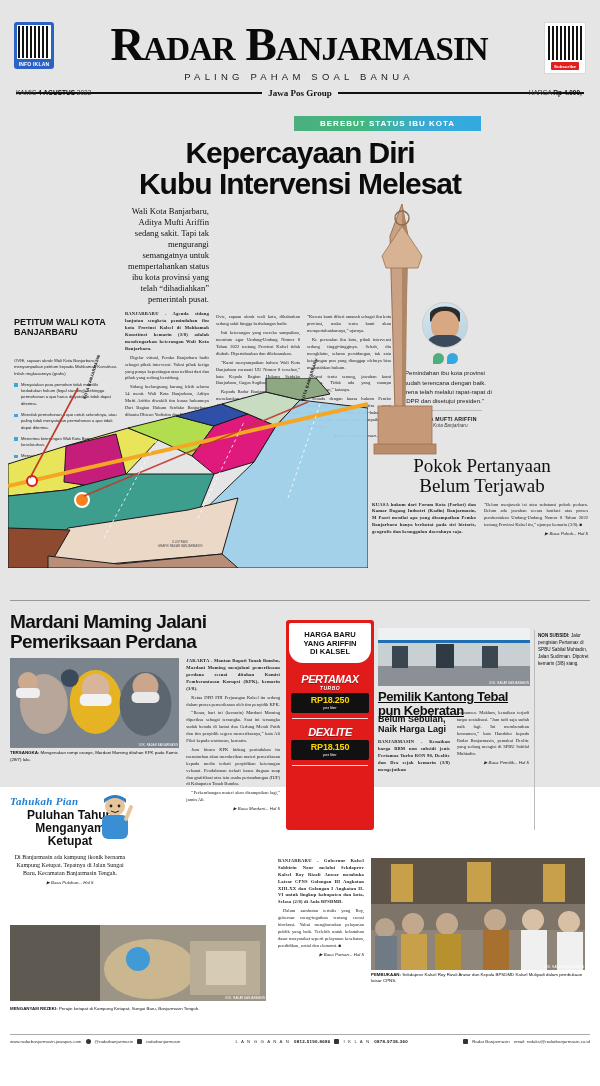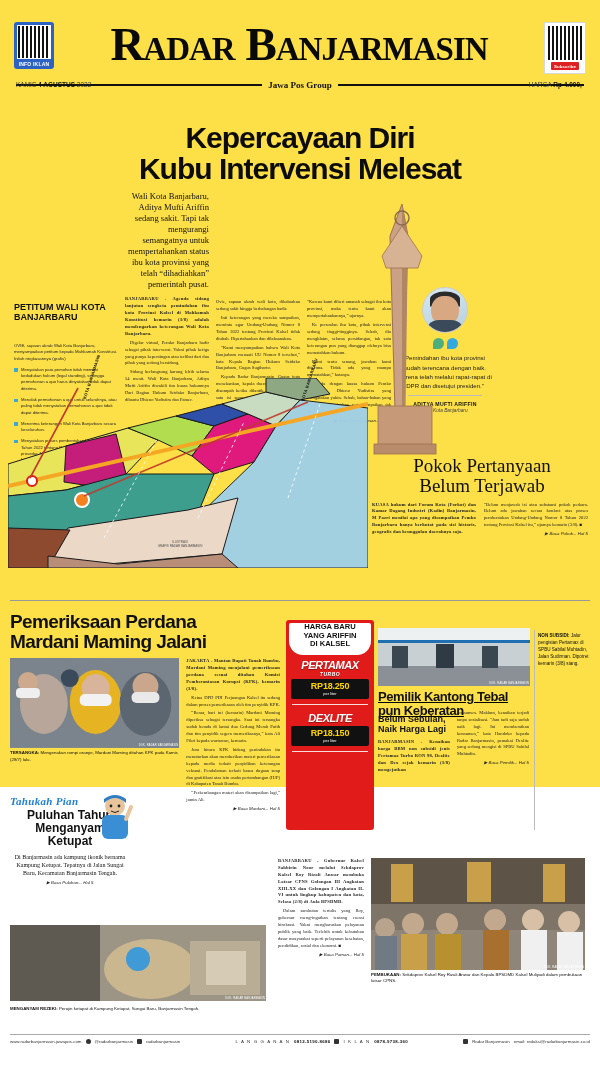--- a/index.html
+++ b/index.html
@@ -2,21 +2,21 @@
 <html><head>
 <meta charset="utf-8">
 <style>
   * { box-sizing: border-box; margin: 0; padding: 0; }
   html, body {
     width: 600px; height: 1086px;
     background: #ffffff;
     font-family: "Liberation Serif", serif;
     overflow: hidden;
   }
-  .page { position: relative; width: 600px; height: 787px; background:#fde047; }
+  .page { position: relative; width: 600px; height: 787px; background:#e5e5e5; }
 
   
   .masthead { position:relative; height: 112px; padding: 22px 14px 0 14px; }
   .mast-row { display:flex; align-items:flex-start; justify-content:space-between; }
   .qr-box {
     width:40px; background:#2b62c4; border-radius:3px; padding:3px 3px 2px 3px;
     display:flex; flex-direction:column; align-items:center;
   }
   .qr-img {
     width:34px; height:34px; background:#fff;
@@ -129,21 +129,21 @@
     line-height:1.06; letter-spacing:-.6px; color:#111; }
   .ph { background:#9aa3ab; position:relative; overflow:hidden; }
   .ph .credit { position:absolute; right:1px; bottom:1px; font-family:"Liberation Sans",sans-serif;
     font-size:2.6px; color:#fff; letter-spacing:.2px; }
   .capt { font-family:"Liberation Sans",sans-serif; font-size:4.4px; line-height:1.42; color:#111; margin-top:2px;}
   .capt b { font-weight:bold; }
 
   
   .fuelad { position:absolute; left:286px; top:620px; width:88px; height:210px;
     background:#e11a1a; border-radius:3px; overflow:hidden; }
-  .fuel-top { background:#fff; margin:3px 3px 0 3px; border-radius:2px 2px 14px 14px; padding:0 2px 6px 2px;}
+  .fuel-top { background:#fff; margin:3px 3px 6px 3px; border-radius:2px 2px 14px 14px; padding:8px 2px 6px 2px;}
   .fuel-top div { font-family:"Liberation Sans",sans-serif; font-weight:bold; font-size:7.6px;
     text-align:center; color:#111; line-height:1.15; }
   .fuel-item { padding:4px 5px 2px 5px; }
   .fuel-brand { font-family:"Liberation Sans",sans-serif; font-weight:bold; font-style:italic;
     font-size:11px; color:#fff; text-align:center; letter-spacing:-.4px;
     text-shadow:0 1px 0 rgba(0,0,0,.35); }
   .fuel-brand.small { font-size:5px; letter-spacing:.5px; }
   .fuel-price { background:#111; border-radius:2px; margin-top:2px; padding:2px 0 3px 0; }
   .fuel-price .p { font-family:"Liberation Sans",sans-serif; font-weight:bold; font-size:9px;
     color:#ffd400; text-align:center; letter-spacing:-.2px; }
@@ -192,20 +192,21 @@
 <div class="page">
 
   <div class="masthead">
     <div class="mast-row">
       <div class="qr-box">
         <div class="qr-img"></div>
         <div class="qr-label">INFO IKLAN</div>
       </div>
       <div class="mast-center">
         <div class="mast-title">Radar Banjarmasin</div>
+        <div class="mast-tag">PALING PAHAM SOAL BANUA</div>
       </div>
       <div class="yt-box">
         <div class="yt-img"></div>
         <div class="yt-btn">Subscribe</div>
       </div>
     </div>
     <div class="mast-rule">
       <span class="line"></span>
       <span class="grp">Jawa Pos Group</span>
       <span class="line"></span>
@@ -217,20 +218,23 @@
         <span>2022</span>
       </span>
       <span>
         <span>HARGA</span>
         <b>Rp 4.000,-</b>
       </span>
     </div>
   </div>
 
   <div class="topwrap">
+    <div class="kicker-row">
+      <div class="kicker">BEREBUT STATUS IBU KOTA</div>
+    </div>
     <div class="head1">
       <div>Kepercayaan Diri</div>
       <div>Kubu Intervensi Melesat</div>
     </div>
 
     <div class="cols">
       <div class="leftcol">
         <div style="height:112px"></div>
         <div class="petitum-title">
           <div>PETITUM WALI KOTA</div>
@@ -343,22 +347,22 @@
         <p class="noind">“Belum menjawab isi atau substansi pokok perkara. Belum ada jawaban secara konkret atas proses pembentukan Undang-Undang Nomor 8 Tahun 2022 tentang Provinsi Kalsel itu,” ujarnya kemarin (3/8). ■</p>
         <div class="baca">▶ Baca Pokok... Hal 5</div>
       </div>
     </div>
   </div>
 
   <div class="hr-main"></div>
 
   <div class="sec2">
     <div class="h2head">
+      <div>Mardani Maming Jalani</div>
       <div>Pemeriksaan Perdana</div>
-      <div>Mardani Maming Jalani</div>
     </div>
     <div style="display:flex; gap:7px; margin-top:6px;">
       <div style="width:170px">
         <div class="ph" style="height:90px; background:linear-gradient(135deg,#6c7a86,#9fa8b0 40%,#c9a84a 70%,#7d858d);">
           <svg viewBox="0 0 170 90" style="width:100%;height:100%">
             <rect width="170" height="90" fill="#7b848c"></rect>
             <ellipse cx="34" cy="46" rx="24" ry="30" fill="#b9a69b"></ellipse>
             <ellipse cx="86" cy="44" rx="26" ry="32" fill="#e6b422"></ellipse>
             <circle cx="86" cy="30" r="14" fill="#d8b49a"></circle>
             <rect x="70" y="36" width="32" height="12" rx="5" fill="#f2f2f2"></rect>

